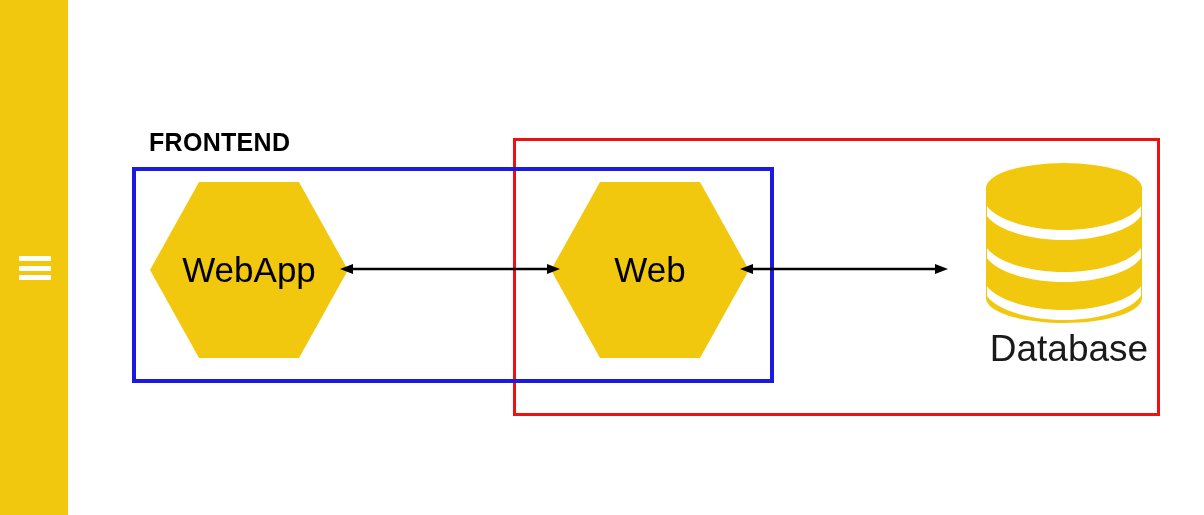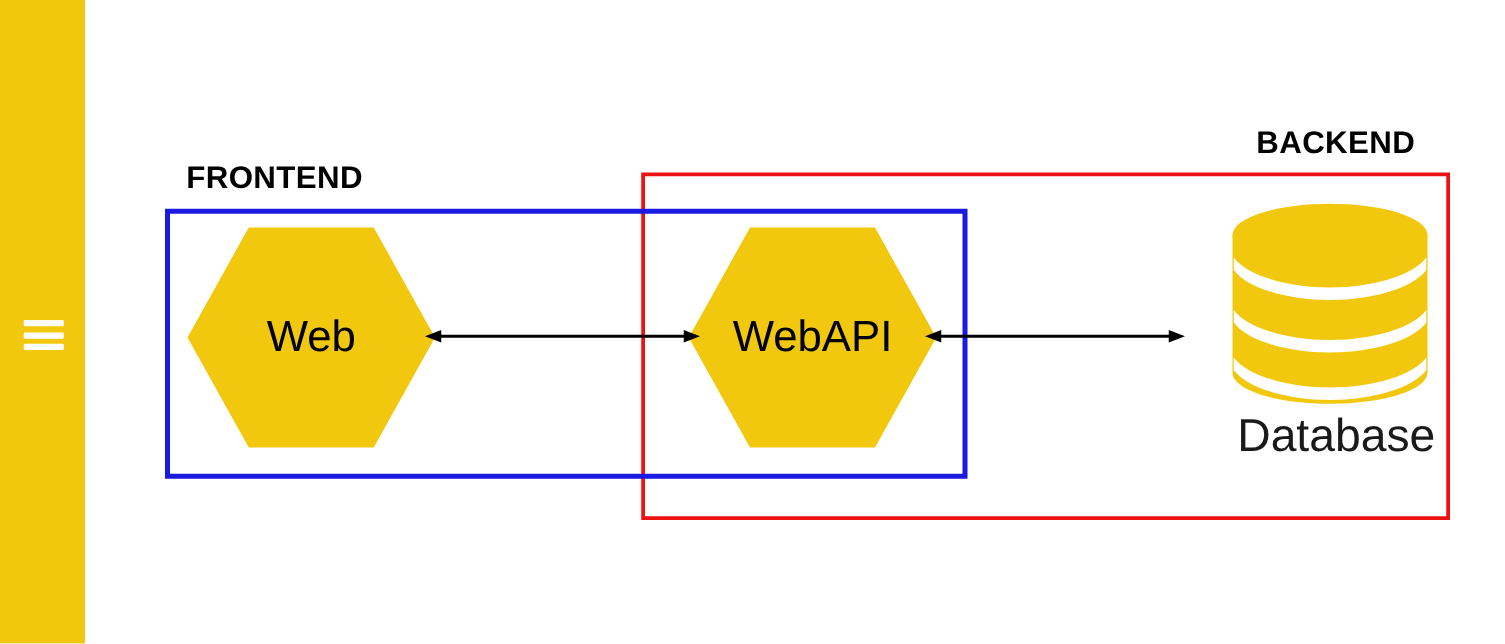--- a/index.html
+++ b/index.html
@@ -166,50 +166,49 @@
       <span class="bar"></span>
       <span class="bar"></span>
     </div>
   </div>
 
   <div class="group-box" id="backend-box"></div>
 
   <div class="group-box" id="frontend-box"></div>
 
   <div class="group-label" id="frontend-label">FRONTEND</div>
-  <div class="group-label" id="backend-label">BACKEND</div>
 
   <svg class="arrow" id="arrow-app-api" viewBox="0 0 224 30">
     <line x1="12" y1="15" x2="212" y2="15" stroke="#000000" stroke-width="2.4"></line>
     <polygon points="2,15 15,10 15,20" fill="#000000"></polygon>
     <polygon points="222,15 209,10 209,20" fill="#000000"></polygon>
   </svg>
 
   <svg class="arrow" id="arrow-api-db" viewBox="0 0 212 30">
     <line x1="12" y1="15" x2="200" y2="15" stroke="#000000" stroke-width="2.4"></line>
     <polygon points="2,15 15,10 15,20" fill="#000000"></polygon>
     <polygon points="210,15 197,10 197,20" fill="#000000"></polygon>
   </svg>
 
   <div class="hex-node" id="webapp-node">
     <svg viewBox="0 0 200 180">
       <polygon points="50,2 150,2 199,90 150,178 50,178 1,90" fill="#F2C80F"></polygon>
     </svg>
     <div class="hex-label">
       <span>Web</span>
+      <span>App</span>
     </div>
   </div>
 
   <div class="hex-node" id="webapi-node">
     <svg viewBox="0 0 200 180">
       <polygon points="50,2 150,2 199,90 150,178 50,178 1,90" fill="#F2C80F"></polygon>
     </svg>
     <div class="hex-label">
       <span>Web</span>
-      <span>API</span>
     </div>
   </div>
 
   <div id="database-node">
     <svg id="db-cylinder" viewBox="0 0 158 162">
 
       <path d="M1,26 L1,136 C1,150 36,161 79,161 C122,161 157,150 157,136 L157,26 Z" fill="#F2C80F"></path>
 
       <ellipse cx="79" cy="26" rx="78" ry="25" fill="#F2C80F"></ellipse>
 

